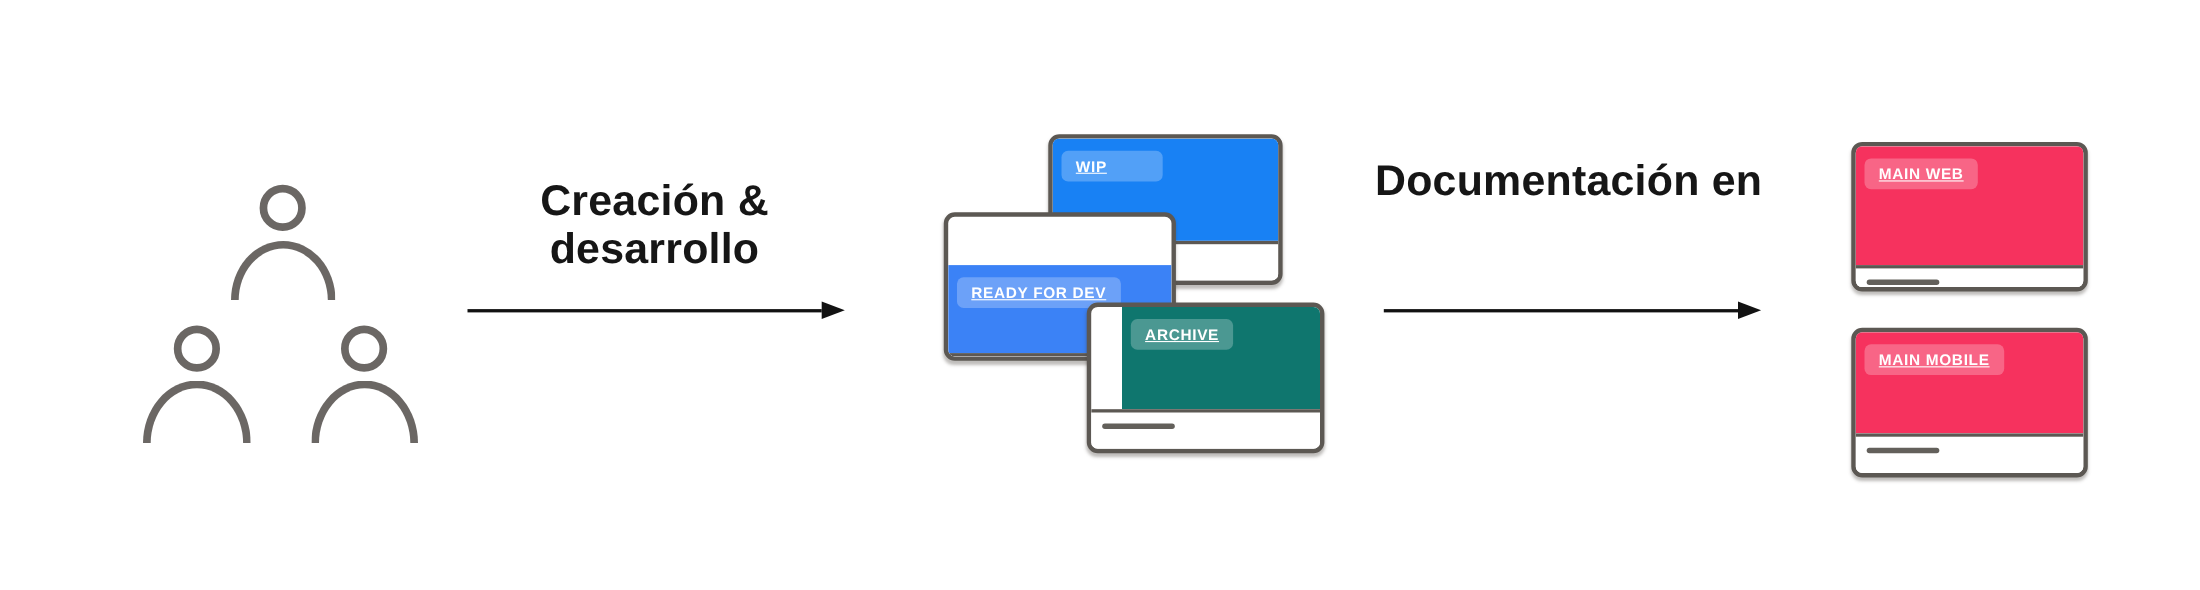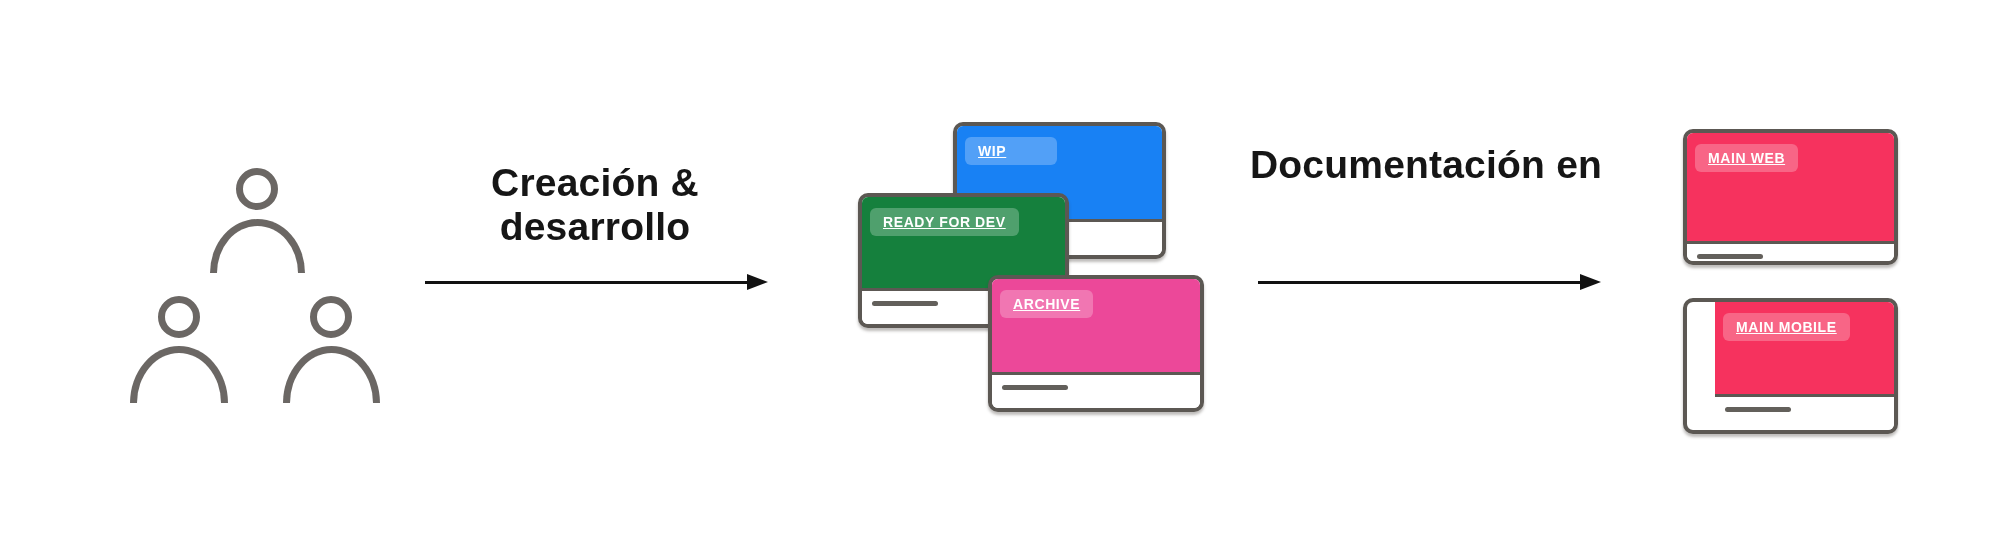--- a/index.html
+++ b/index.html
@@ -85,21 +85,21 @@
   }
 
   .card-wip     { left: 953px;  top: 122px; width: 213px; height: 137px; z-index: 1; }
   .card-wip     .card-body { height: 93px; }
   .card-ready   { left: 858px;  top: 193px; width: 211px; height: 135px; z-index: 2; }
   .card-ready   .card-body { height: 91px; }
   .card-archive { left: 988px;  top: 275px; width: 216px; height: 137px; z-index: 3; }
   .card-archive .card-body { height: 93px; }
   .card-web     { left: 1683px; top: 129px; width: 215px; height: 136px; }
   .card-web     .card-body { height: 108px; }
-  .card-mobile  { left: 1683px; top: 298px; width: 215px; height: 136px; padding-left: 28px; }
+  .card-mobile  { left: 1683px; top: 298px; width: 215px; height: 136px; }
   .card-mobile  .card-body { height: 92px; }
 </style>
 </head>
 <body>
 
 <div class="canvas">
 
   <div class="people">
     <div class="head h-top"></div>
     <div class="dome d-top"></div>
@@ -117,30 +117,30 @@
   <div class="card card-wip">
     <div class="card-body" style="background: rgb(24, 129, 244);">
       <span class="pill">WIP</span>
     </div>
     <div class="card-footer">
       <span class="footer-line"></span>
     </div>
   </div>
 
   <div class="card card-ready">
-    <div class="card-body" style="background: #15803d;">
+    <div class="card-body" style="background: #3b82f6; margin-top: 44px;">
       <span class="pill">READY FOR DEV</span>
     </div>
     <div class="card-footer">
       <span class="footer-line"></span>
     </div>
   </div>
 
   <div class="card card-archive">
-    <div class="card-body" style="background: #ec4899;">
+    <div class="card-body" style="background: #0f766e; margin-left: 28px;">
       <span class="pill">ARCHIVE</span>
     </div>
     <div class="card-footer">
       <span class="footer-line"></span>
     </div>
   </div>
 
   <div class="step-label step2">
     <div>Documentación en</div>
   </div>

